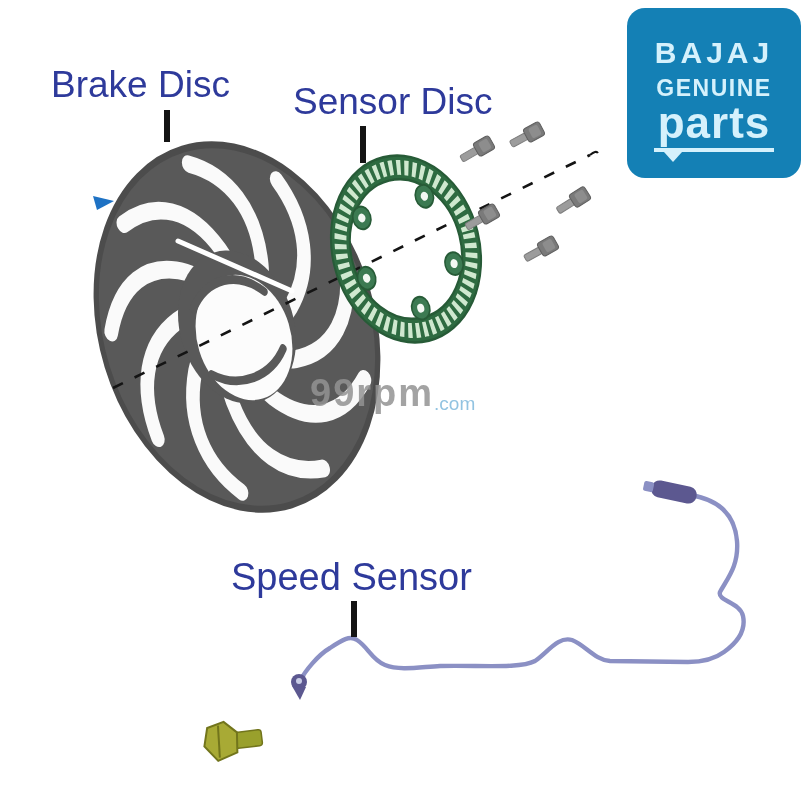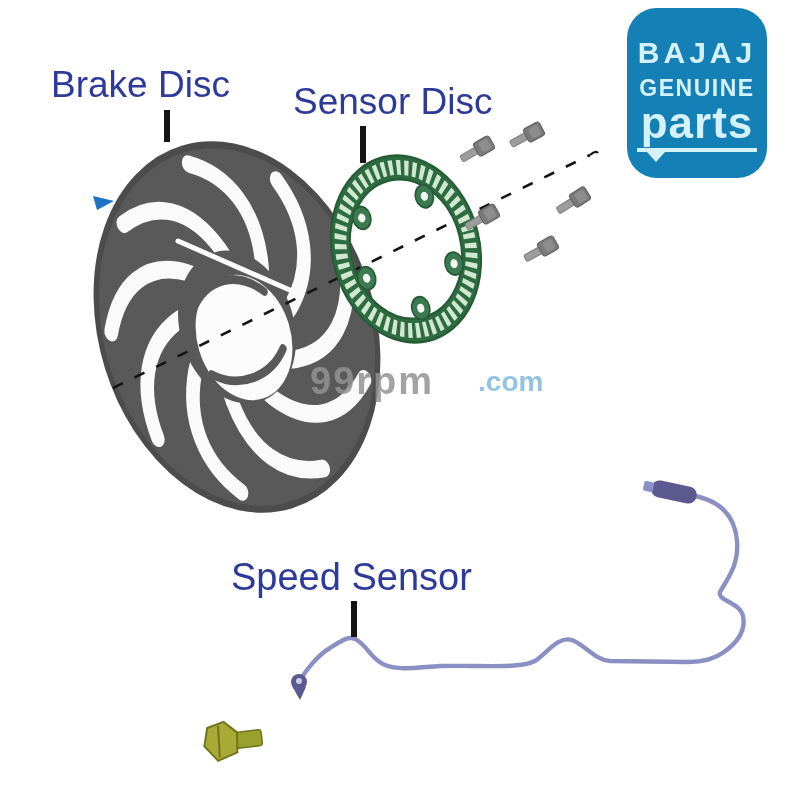--- a/index.html
+++ b/index.html
@@ -10,42 +10,42 @@
   .part-label{
     position:absolute;color:var(--label,#2e3a9b);font-weight:400;
     white-space:nowrap;line-height:1;margin-left:9px;
   }
   #label-brake{left:42px;top:66px;font-size:37px;}
   #label-sensor{left:284px;top:83px;font-size:37px;}
   #label-speed{left:222px;top:558px;font-size:38px;}
   #scene{position:absolute;left:0;top:0;}
   
   #logo{
-    position:absolute;left:627px;top:8px;width:140px;height:170px;
-    background:var(--logo-bg,#1480b5);border-radius:30px;
+    position:absolute;left:627px;top:8px;width:174px;height:170px;
+    background:var(--logo-bg,#1480b5);border-radius:18px;
     display:flex;flex-direction:column;align-items:center;justify-content:flex-start;
     padding-top:30px;box-sizing:border-box;color:var(--logo-text,#d5f1fc);
   }
   #logo .brand{font-size:30px;font-weight:bold;letter-spacing:4px;line-height:1;}
   #logo .genuine{font-size:23px;font-weight:700;letter-spacing:1.5px;line-height:1;margin-top:9px;}
   #logo .parts{font-size:44px;font-weight:bold;letter-spacing:1px;line-height:1;margin-top:1px;}
   #logo .rule{position:relative;width:120px;height:14px;margin-top:3px;}
   #logo .rule .bar{position:absolute;left:0;top:0;width:120px;height:4px;background:var(--logo-text,#d5f1fc);}
   #logo .rule .flag{
     position:absolute;left:10px;top:4px;width:0;height:0;
     border-left:9px solid transparent;border-right:9px solid transparent;
     border-top:10px solid var(--logo-text,#d5f1fc);
   }
   
   #watermark{
-    position:absolute;left:310px;top:360px;display:flex;align-items:center;
-    opacity:0.85;white-space:nowrap;gap:44px;
+    position:absolute;left:310px;top:372px;display:flex;align-items:flex-end;
+    opacity:0.85;white-space:nowrap;
   }
   #watermark .wm-name{font-size:38px;font-weight:bold;color:var(--watermark-gray,#939393);letter-spacing:2px;}
-  #watermark .wm-tld{font-size:28px;font-weight:bold;color:var(--watermark-blue,#7fb9dc);}
+  #watermark .wm-tld{font-size:19px;font-weight:normal;color:var(--watermark-blue,#7fb9dc);}
 </style>
 </head>
 <body>
 
 <div id="stage">
 
   <svg id="scene" width="806" height="806" viewBox="0 0 806 806">
     <defs>
       <path id="slot" d="M 2 -170 C 50 -148, 72 -106, 58 -54 C 52 -32, 36 -18, 14 -14" fill="none" stroke="#fafafa" stroke-width="18" stroke-linecap="round"></path>
       <g id="boltg">

